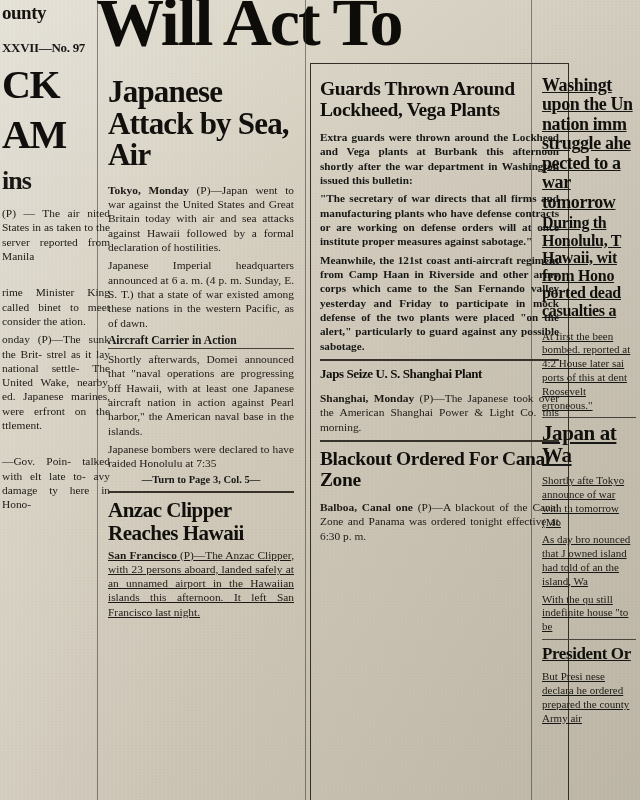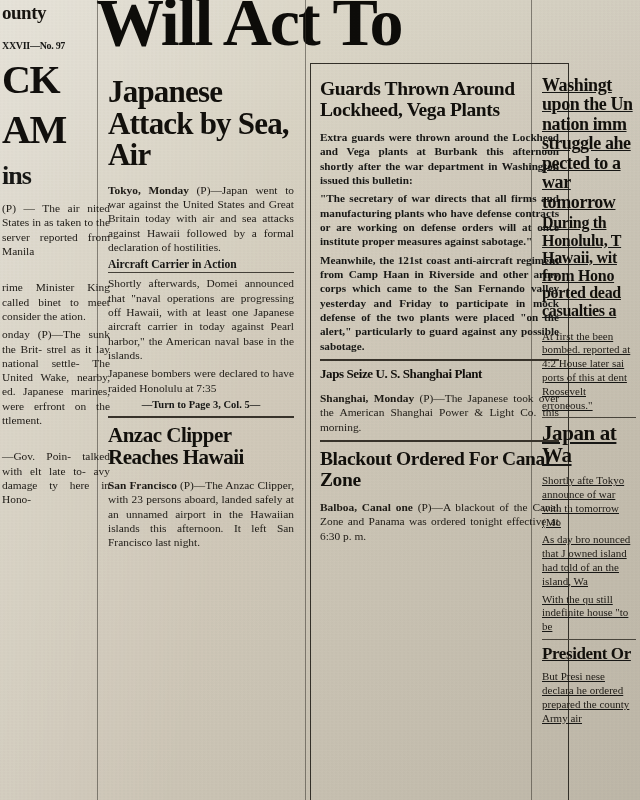--- a/index.html
+++ b/index.html
@@ -91,21 +91,21 @@
   
   #col1 { left: 0; width: 116px; padding: 0 6px 0 2px; }
   #col1 .masthead-cut {
     font-size: 19px;
     font-weight: bold;
     letter-spacing: -0.5px;
     color: #1a1713;
     margin-top: 2px;
   }
   #col1 .issue-line {
-    font-size: 10px;
+    font-size: 13px;
     font-weight: bold;
     margin-top: 16px;
     letter-spacing: -0.3px;
   }
   #col1 .big-cut {
     font-size: 40px;
     font-weight: bold;
     line-height: 0.95;
     letter-spacing: -1.5px;
     margin-top: 10px;
@@ -228,36 +228,37 @@
   </div>
 
   <div class="col" id="col2">
     <div class="hl h-jap">Japanese Attack by Sea, Air</div>
 
     <div class="body-text" style="margin-top:12px;">
       <p>
         <span class="bold-lead">Tokyo, Monday</span>
         <span>(P)</span><span>—Japan went to war against the United States and Great Britain today with air and sea attacks against Hawaii followed by a formal declaration of hostilities.</span>
       </p>
+      <p>Japanese Imperial headquarters announced at 6 a. m. (4 p. m. Sunday, E. S. T.) that a state of war existed among these nations in the western Pacific, as of dawn.</p>
     </div>
 
     <div class="subhead">Aircraft Carrier in Action</div>
 
     <div class="body-text">
-      <p>Shortly afterwards, Domei announced that "naval operations are progressing off Hawaii, with at least one Japanese aircraft carrier in today against Pearl harbor," the American naval base in the islands.</p>
+      <p>Shortly afterwards, Domei announced that "naval operations are progressing off Hawaii, with at least one Japanese aircraft nation in action against Pearl harbor," the American naval base in the islands.</p>
       <p>Japanese bombers were declared to have raided Honolulu at 7:35</p>
     </div>
 
     <div class="turn">—Turn to Page 3, Col. 5—</div>
 
     <hr class="hr-thick">
 
     <div class="hl h-anzac">Anzac Clipper Reaches Hawaii</div>
 
-    <div class="body-text" style="margin-top:10px;">
+    <div class="body-text" style="margin-top:4px;text-decoration:underline;">
       <p>
         <span class="bold-lead">San Francisco</span>
         <span>(P)</span><span>—The Anzac Clipper, with 23 persons aboard, landed safely at an unnamed airport in the Hawaiian islands this afternoon. It left San Francisco last night.</span>
       </p>
     </div>
   </div>
 
   <div class="col" id="col3">
     <div class="hl h-guards">Guards Thrown Around Lockheed, Vega Plants</div>
 

